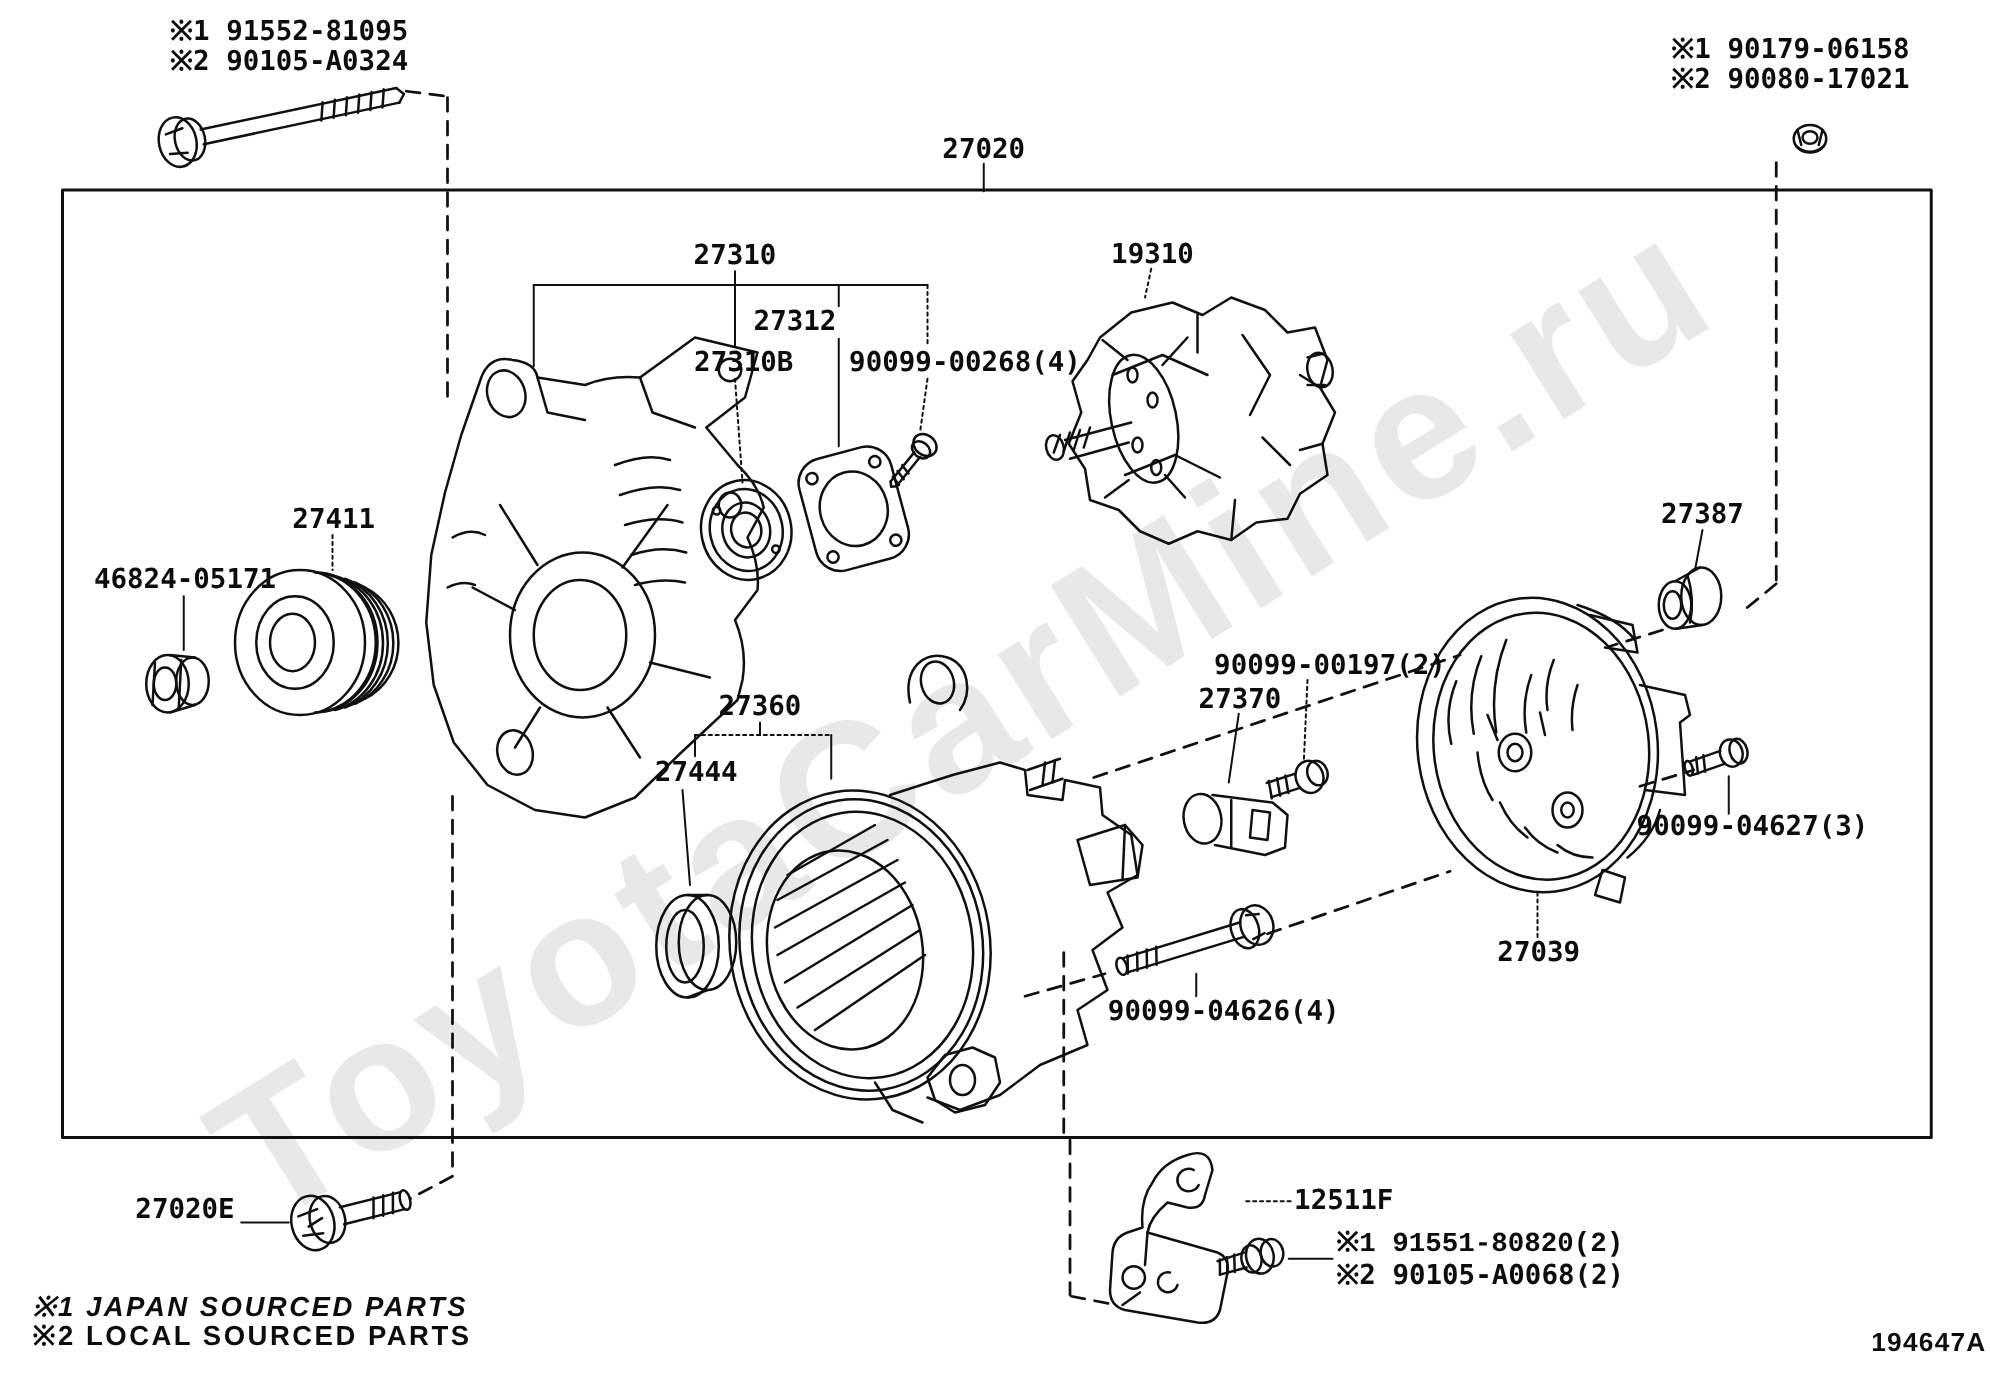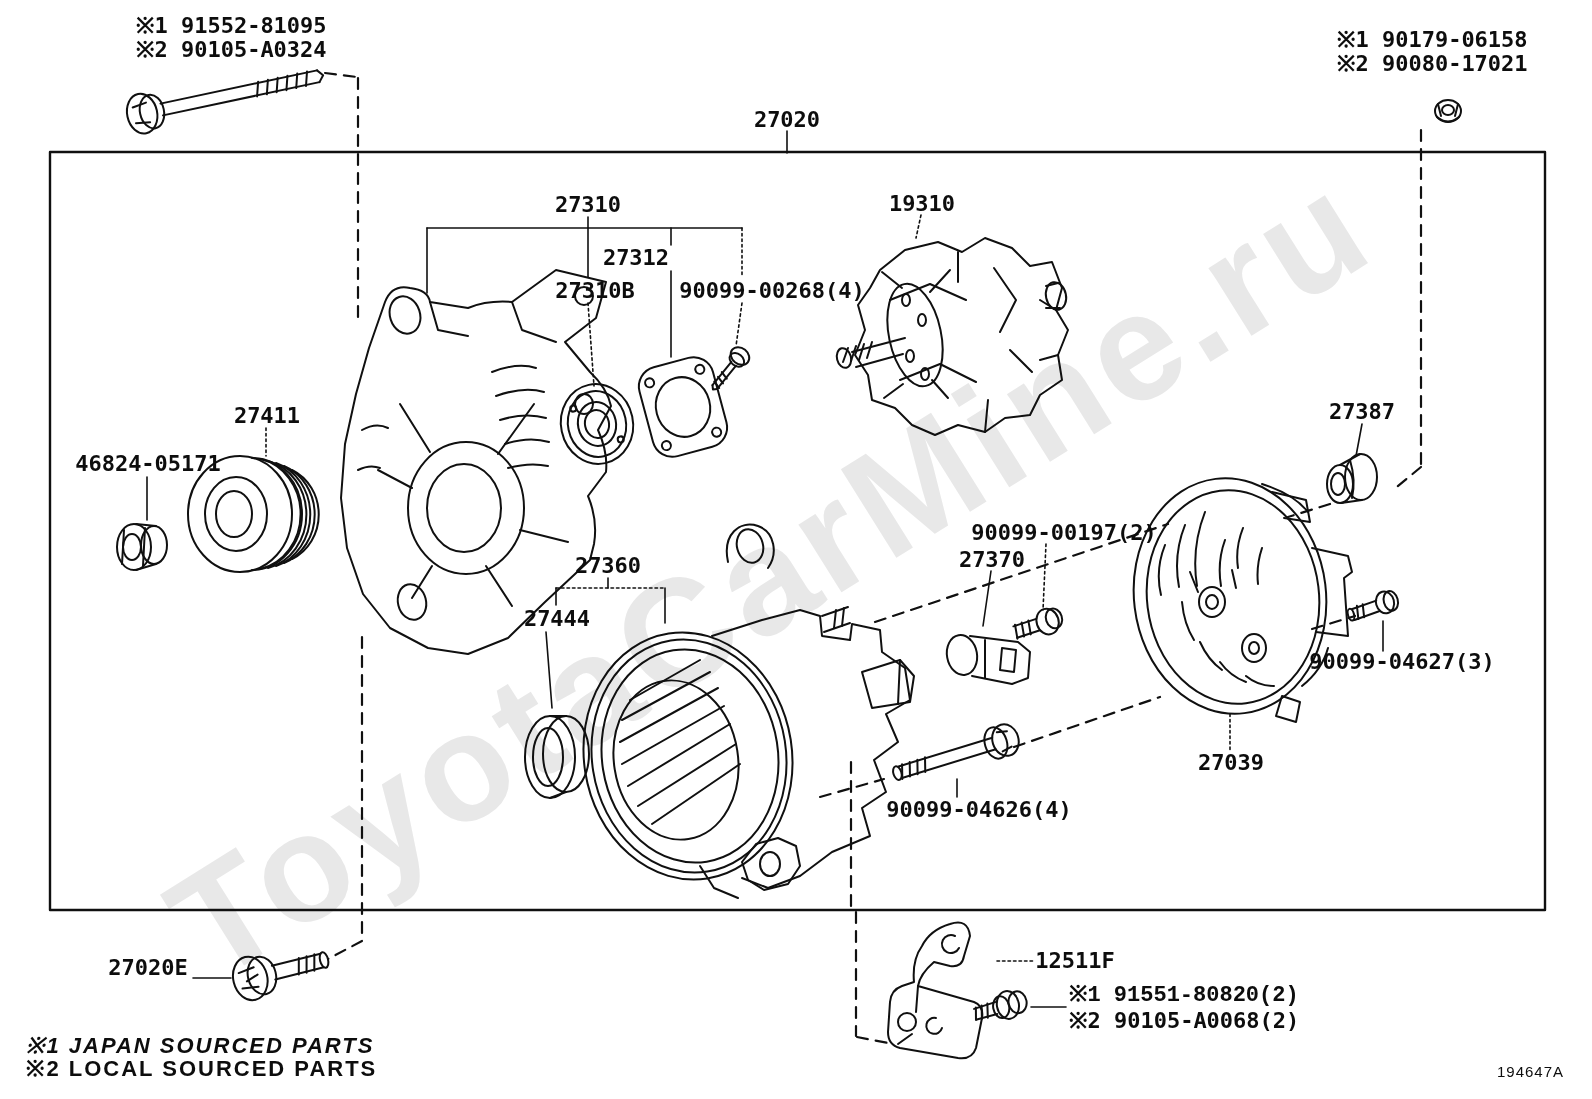--- a/index.html
+++ b/index.html
@@ -16,21 +16,21 @@
     color:#e8e8e8; white-space:nowrap; z-index:1;
   }
   svg.diagram { position:absolute; left:0; top:0; z-index:2; }
   .lbl {
     position:absolute; z-index:3; white-space:nowrap;
     font-family:"DejaVu Sans Mono", monospace;
     font-weight:bold; font-size:22px; color:#0d0d0d; line-height:1.05;
   }
   .c { transform:translateX(-50%); }
   .sans { font-family:"Liberation Sans", sans-serif; font-size:22px; letter-spacing:2px; }
-  .doc  { font-family:"Liberation Sans", sans-serif; font-weight:normal; font-size:15px; letter-spacing:1px; }
+  .doc  { font-family:"Liberation Sans", sans-serif; font-weight:bold; font-size:21px; letter-spacing:1px; }
 </style>
 </head>
 <body>
 
 <div class="stage">
 
   <div class="watermark">ToyotaCarMine.ru</div>
 
   <svg class="diagram" width="1592" height="1099" viewBox="0 0 1592 1099" fill="none" stroke="#101010" stroke-width="2" stroke-linecap="round" stroke-linejoin="round">
 

